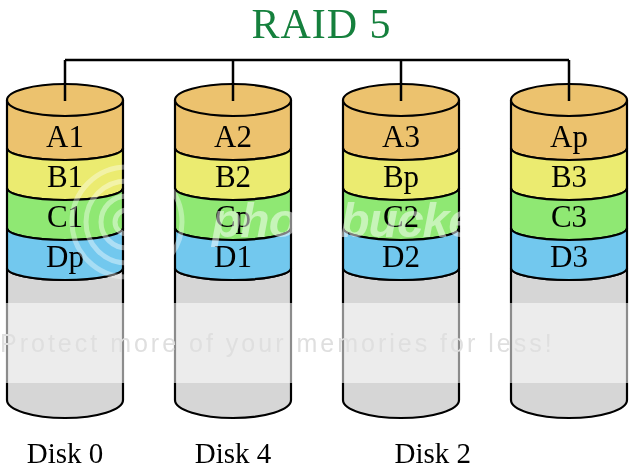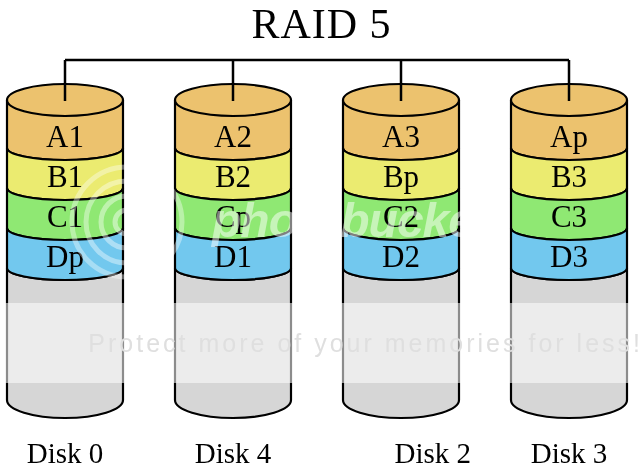--- a/index.html
+++ b/index.html
@@ -3,34 +3,34 @@
 <meta charset="utf-8">
 <style>
   html,body{margin:0;padding:0;background:#ffffff;}
   .stage{
     position:relative;width:643px;height:472px;background:#ffffff;
     overflow:hidden;font-family:"Liberation Serif",serif;
   }
   .title{
     position:absolute;top:0px;left:0;width:643px;margin:0;
     text-align:center;font-family:"Liberation Serif",serif;
-    font-size:42px;font-weight:normal;letter-spacing:1px;color:#000000;
+    font-size:42px;font-weight:normal;letter-spacing:1px;color:#15803d;
   }
   #diagram-svg{position:absolute;left:0;top:0;}
   .pb-rings{position:absolute;left:65px;top:160px;width:130px;height:130px;pointer-events:none;}
   .pb-brand{
     position:absolute;left:212px;top:193px;width:400px;
     font-family:"Liberation Sans",sans-serif;font-weight:bold;
     font-size:48px;letter-spacing:-1px;color:rgba(255,255,255,0.5);
     pointer-events:none;white-space:nowrap;font-style:italic;
   }
   .wm-band{
     position:absolute;left:0;top:303px;width:643px;height:80px;
     background:rgba(255,255,255,0.55);
-    display:flex;align-items:center;justify-content:flex-end;
+    display:flex;align-items:center;justify-content:flex-start;
   }
   .wm-tagline{
     font-family:"Liberation Sans",sans-serif;font-size:25px;
     letter-spacing:3px;color:#dfdfdf;white-space:nowrap;
   }
   .disk-label{
     position:absolute;top:437px;width:140px;text-align:center;
     font-family:"Liberation Serif",serif;font-size:29px;color:#000000;
     white-space:nowrap;
   }
@@ -110,15 +110,14 @@
 
   <div class="pb-brand">photobucket</div>
 
   <div class="wm-band">
     <span class="wm-tagline">Protect more of your memories for less!</span>
   </div>
 
   <span class="disk-label dl0">Disk 0</span>
   <span class="disk-label dl1">Disk 4</span>
   <span class="disk-label dl2">Disk 2</span>
-  <span class="disk-label dl3">Disk 3</span>
 
 </div>
 
 </body></html>

